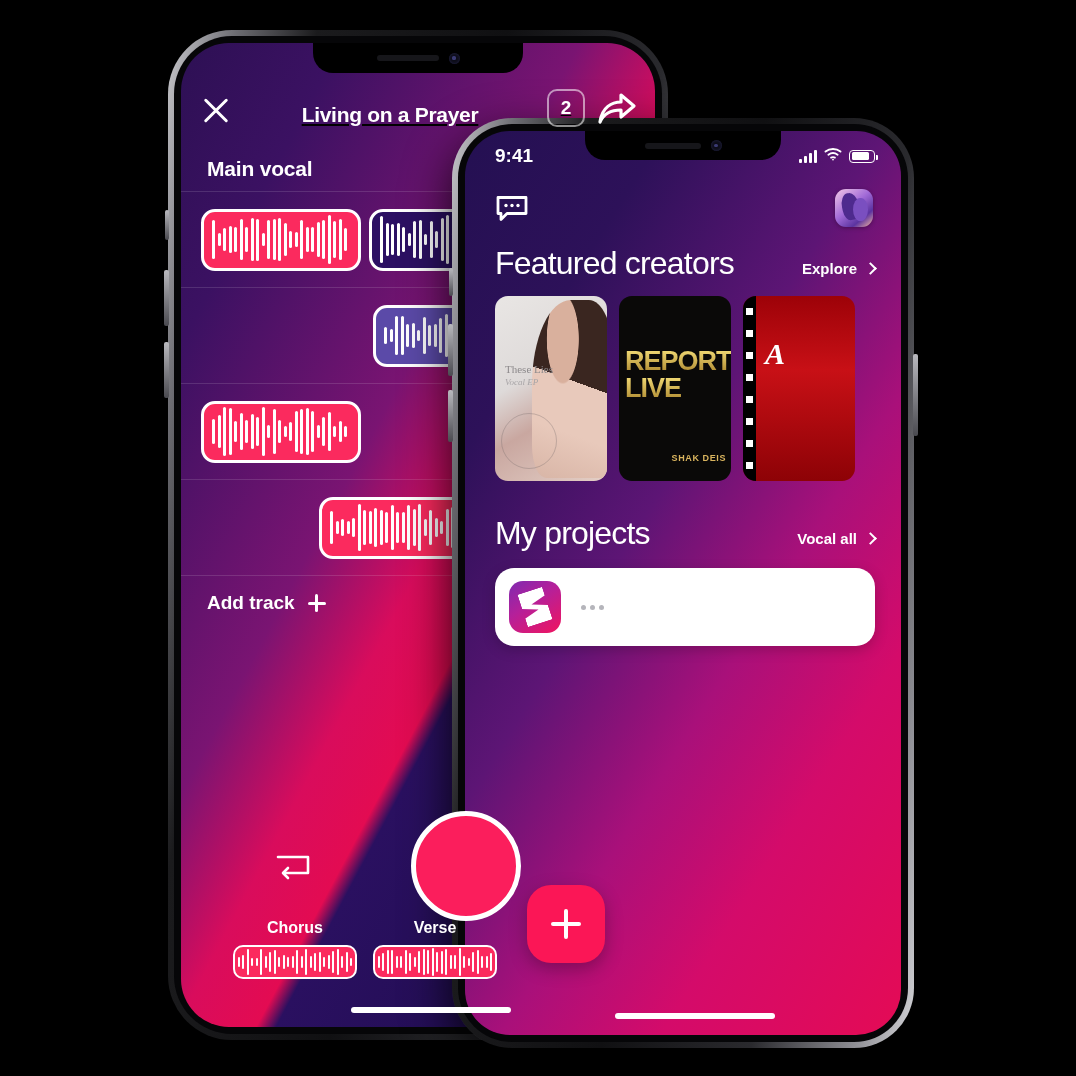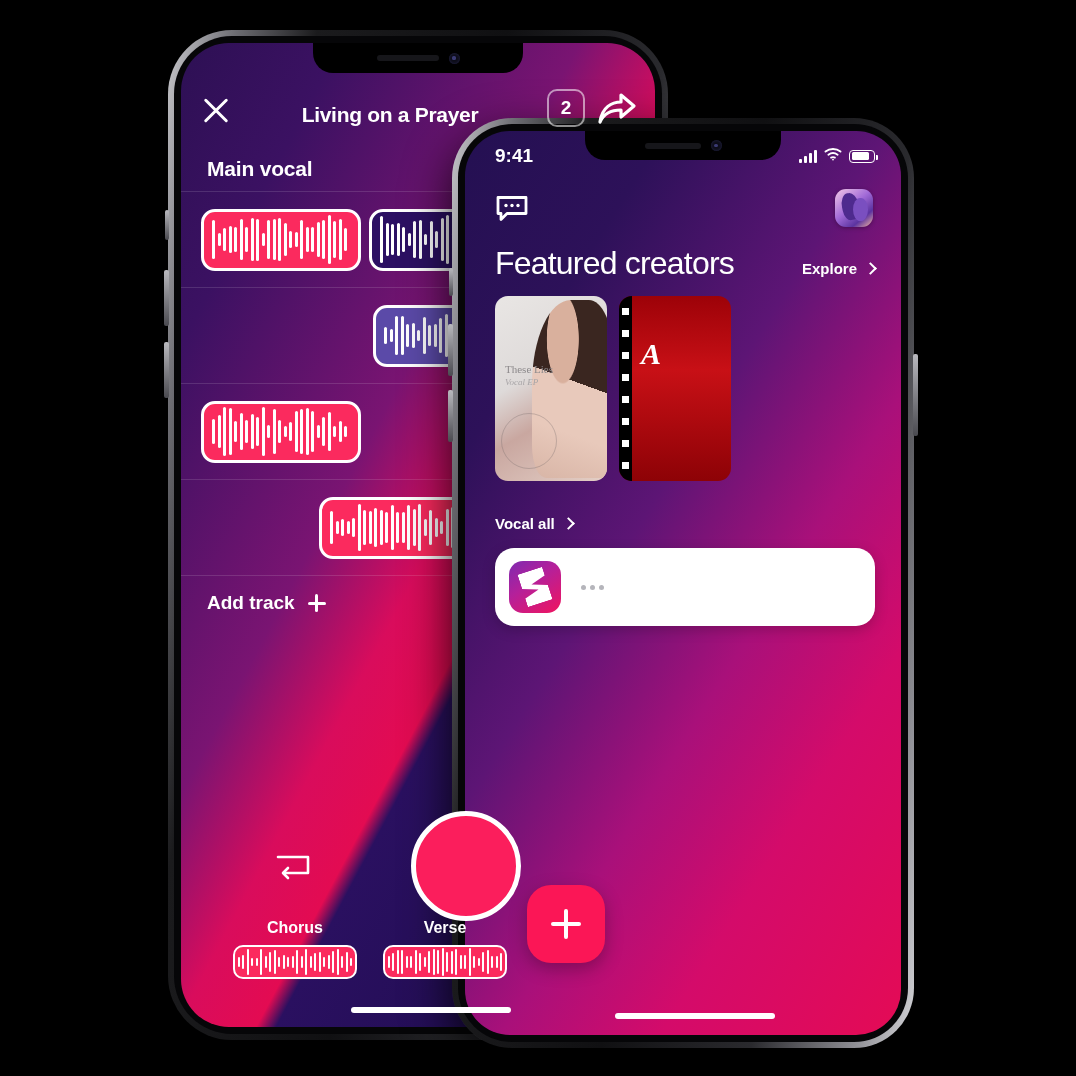--- a/index.html
+++ b/index.html
@@ -51,21 +51,21 @@
     background: linear-gradient(118deg,
        #2d1054 0%, #3b1162 16%, #7a1472 40%, #d90c5c 52%,
        #e30b52 60%, #2a1060 62%, #1c0b4a 100%);
   }
   #phone-back .notch { width: 210px; height: 30px; }
   #phone-back .notch .speaker { width: 62px; height: 6px; }
   #phone-back .notch .cam { width: 11px; height: 11px; }
 
   .bp-head {
     position: relative; z-index: 50;
-    height: 92px; display: flex; align-items: flex-end; padding: 0 18px 8px 18px;
+    height: 92px; display: flex; align-items: flex-end; padding: 0 18px 8px 18px; text-decoration: underline;
   }
   .bp-title {
     flex: 1; text-align: center; color: #fff;
     font-size: 21px; font-weight: 700; letter-spacing: -0.3px;
   }
   .icon-x { width: 34px; height: 34px; position: relative; }
   .icon-x::before, .icon-x::after {
     content:''; position:absolute; left:1px; top:16px; width:32px; height:3px;
     background:#fff; border-radius:2px;
   }
@@ -109,21 +109,21 @@
     color:#fff; font-weight:700; font-size:19px; white-space:nowrap;
     z-index: 12;
   }
   .rec-btn {
     position:absolute; left:230px; top:768px; width:110px; height:110px;
     border-radius:50%; background:#fb1e5c; border:5px solid #fff; z-index:12;
   }
   .loop-icon { position:absolute; left:93px; top:805px; width:38px; height:34px; z-index:12;}
 
   .seg-wrap { position:absolute; bottom:48px; left:0; width:100%; z-index:12; }
-  .seg-row { display:flex; gap:26px; padding-left:52px;align-items:flex-end; }
+  .seg-row { display:flex; gap:16px; padding-left:52px;align-items:flex-end; }
   .seg { width:124px; }
   .seg-name { color:#fff; font-size:16px; font-weight:600; text-align:center; margin-bottom:8px; }
   .seg-clip { height:34px; border:2.5px solid #fff; border-radius:10px; background:#fb2a5e;
      display:flex; align-items:center; justify-content:center; overflow:hidden; padding:0 6px; }
   .seg-clip .wave span { width:2px; }
 
   
   #phone-front { left: 452px; top: 118px; width: 462px; height: 930px; }
   #phone-front .body { border-radius: 60px; }
   #phone-front .bezel { border-radius: 54px; }
@@ -579,36 +579,44 @@
 
       <div class="creators">
         <div class="ccard c2">
           <div class="girl"></div>
           <div class="flower"></div>
           <div class="cap">
             <b>These Lies</b>
             <i>Vocal EP</i>
           </div>
         </div>
+        <div class="ccard c3">
+          <div class="cap">
+            <b>REPORT</b>
+            <b>LIVE</b>
+          </div>
+          <div class="sub">SHAK DEIS</div>
+        </div>
         <div class="ccard c4">
           <div class="strip">
             <i></i>
               <i></i>
               <i></i>
               <i></i>
               <i></i>
               <i></i>
               <i></i>
               <i></i>
           </div>
           <div class="cap">A</div>
         </div>
       </div>
 
       <div class="sec-head" style="padding-top:34px;">
+        <div class="sec-title">My projects</div>
         <div class="sec-link">
           <span>Vocal all</span>
           <span class="chev"></span>
         </div>
       </div>
 
       <div class="projects">
 
         <div class="proj-card">
           <div class="pthumb t2"></div>

